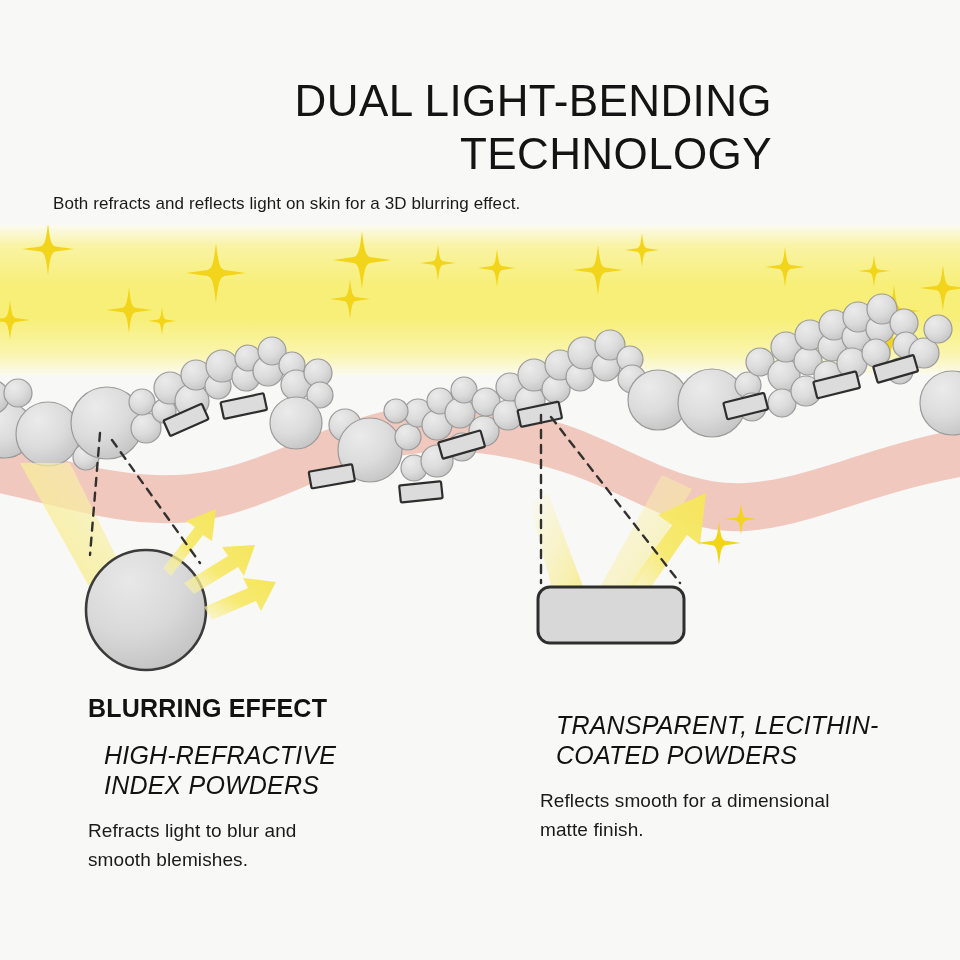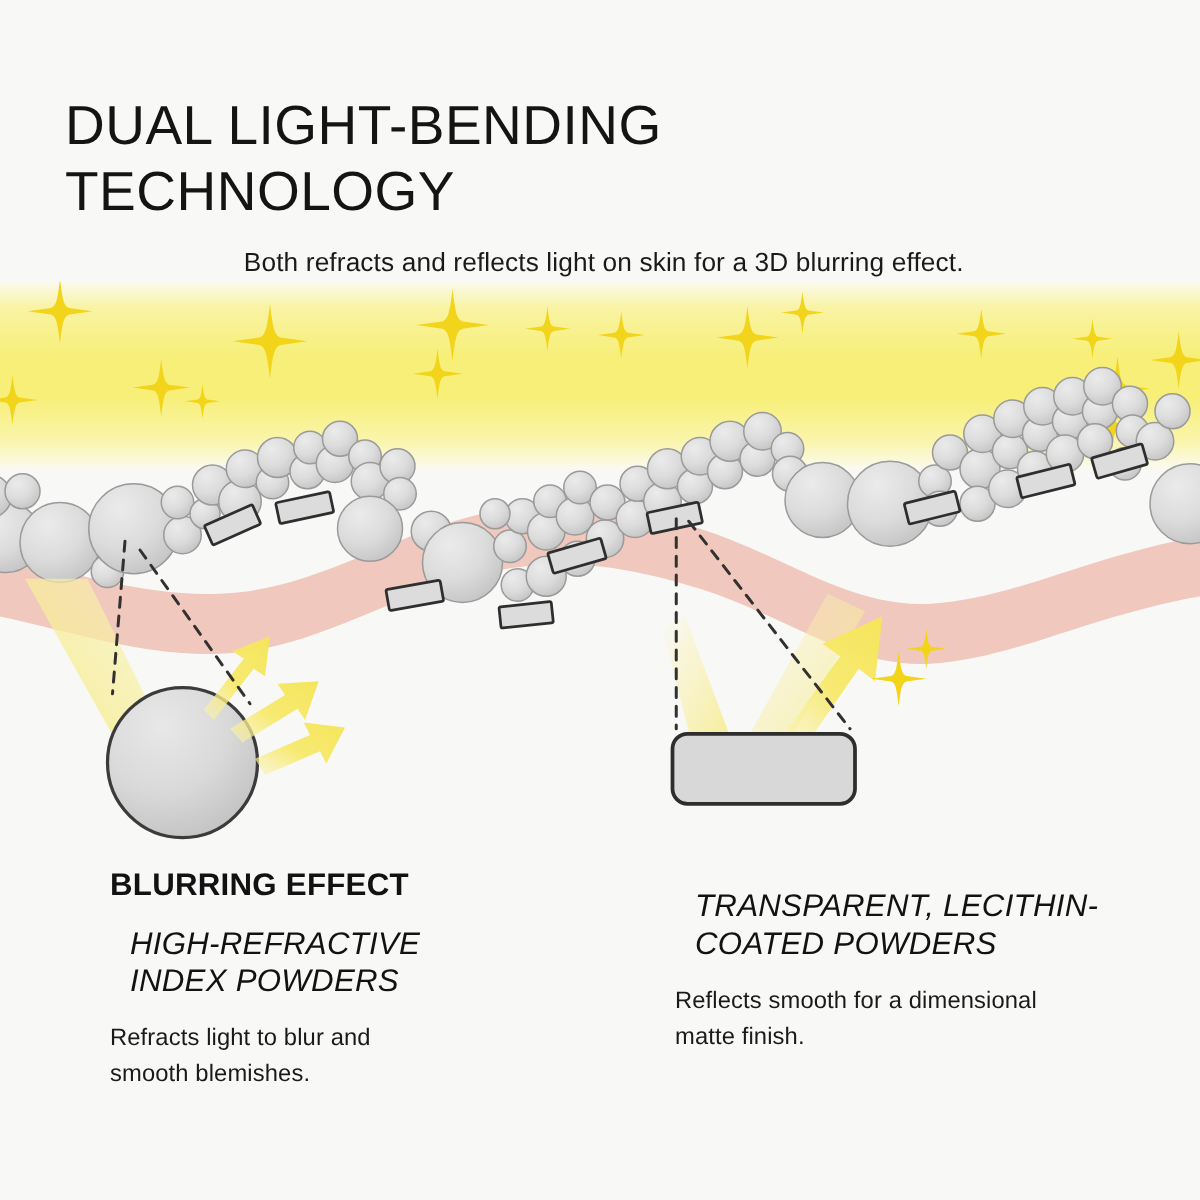--- a/index.html
+++ b/index.html
@@ -28,32 +28,32 @@
     position: absolute;
     left: 52px;
     top: 46px;
     width: 720px;
     font-size: 44px;
     line-height: 1.20;
     letter-spacing: 0.4px;
     font-weight: 300;
     color: #141414;
     white-space: pre-line;
+    text-align: right;
   }
   #subtitle {
     position: absolute;
     left: 53px;
     top: 176px;
     width: 860px;
-    font-size: 21px;
+    font-size: 17px;
     line-height: 1.3;
     font-weight: 400;
     letter-spacing: 0.1px;
     color: #1a1a1a;
-    text-align: center;
   }
 
   
   #illustration {
     position: absolute;
     left: 0;
     top: 225px;
     width: 960px;
     height: 455px;
   }

